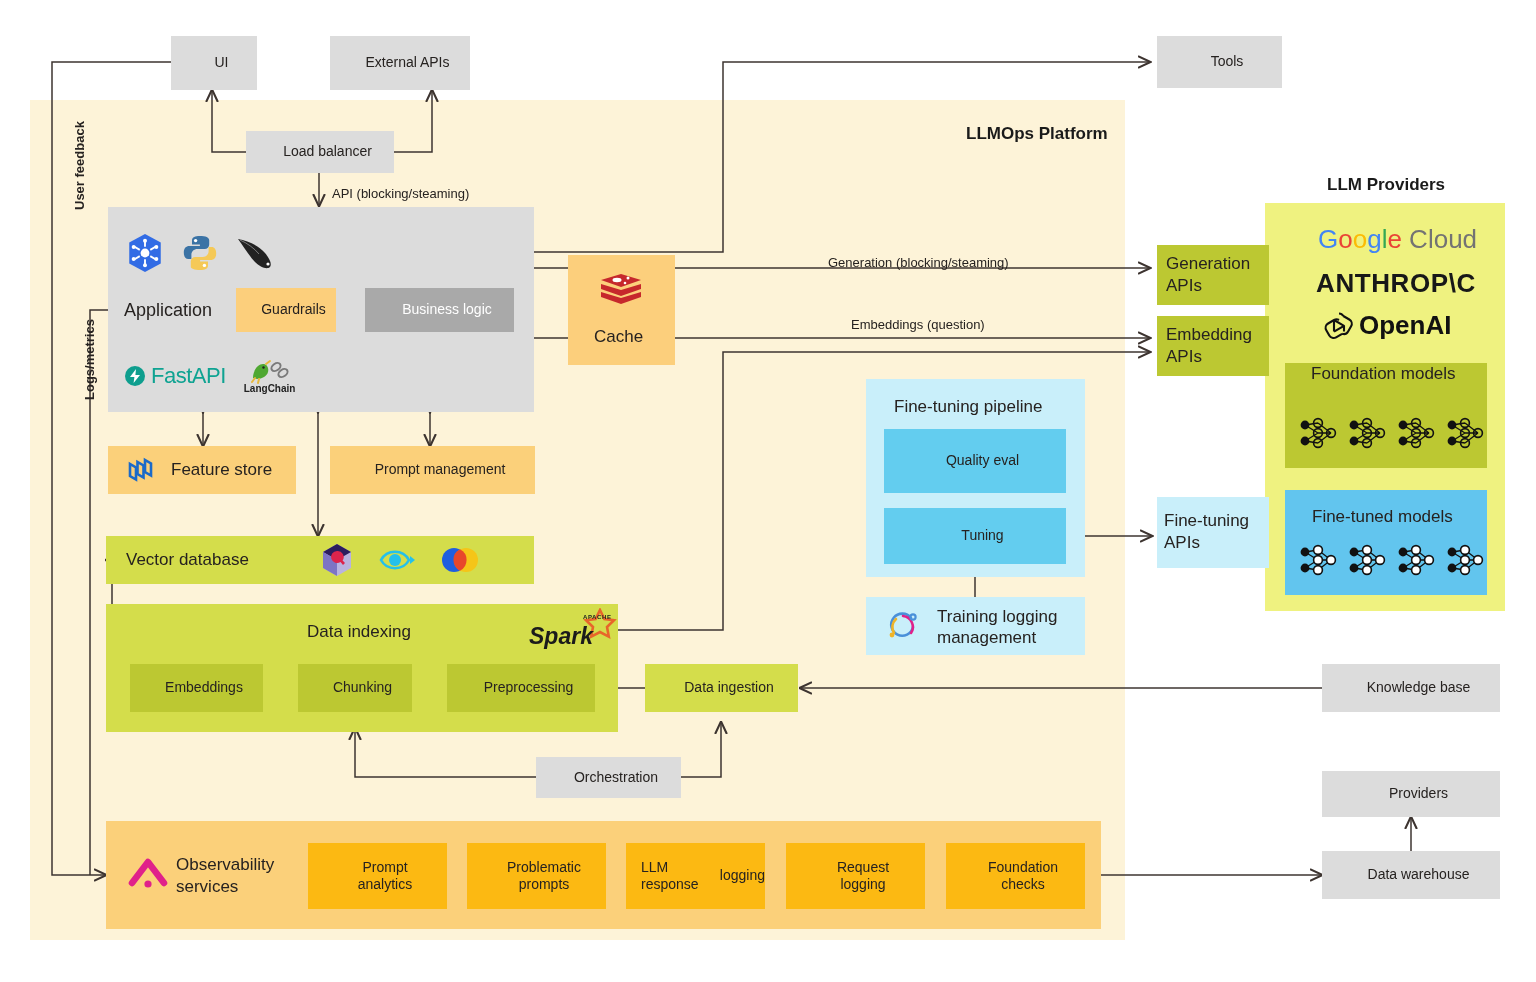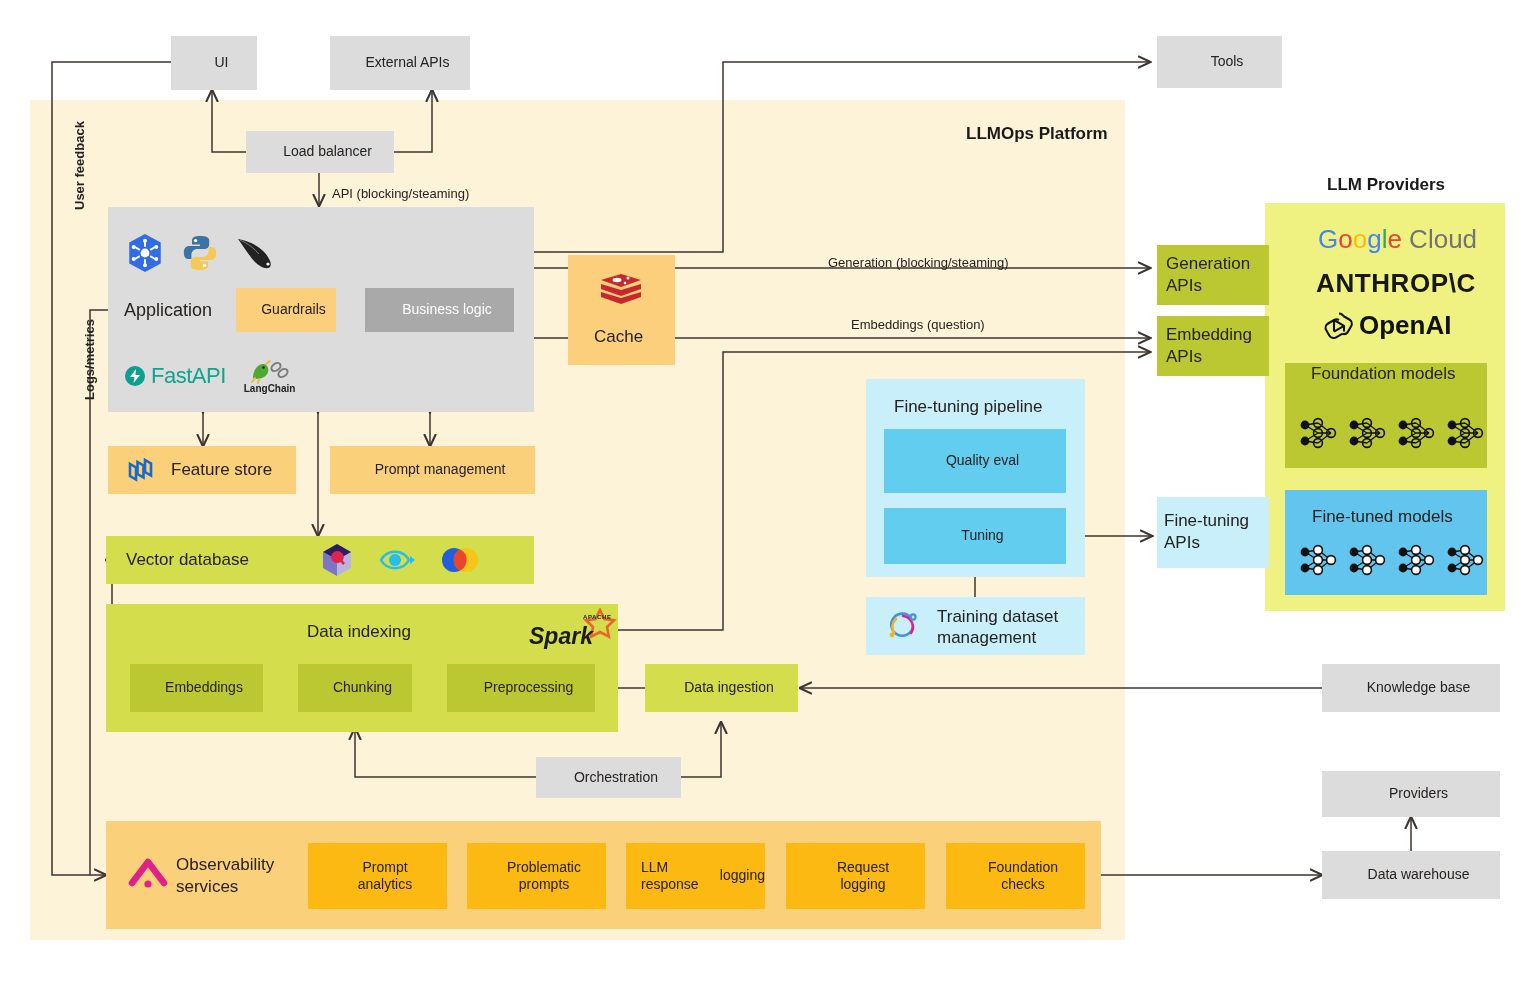--- a/index.html
+++ b/index.html
@@ -308,21 +308,21 @@
   <div class="box cyan-m" style="left:884px; top:508px; width:182px; height:56px;">Tuning</div>
 
   <div class="box cyan-l" style="left:866px; top:597px; width:219px; height:58px;"></div>
   <svg width="38" height="38" viewBox="0 0 38 38" style="position:absolute; left:884px; top:607px; z-index:6;">
     <path d="M27 11 A11 11 0 1 0 29 20" fill="none" stroke="#4a90d9" stroke-width="2.6" stroke-linecap="round"></path>
     <path d="M19 9 A11 11 0 0 1 27 26" fill="none" stroke="#e0218a" stroke-width="2.6" stroke-linecap="round"></path>
     <path d="M10 26 A11 11 0 0 1 12 12" fill="none" stroke="#f0b429" stroke-width="2.6" stroke-linecap="round"></path>
     <circle cx="29" cy="10" r="2.6" fill="none" stroke="#4a90d9" stroke-width="2.2"></circle>
     <circle cx="8" cy="28" r="2.4" fill="#f0b429"></circle>
   </svg>
-  <div class="inner-label" style="left:937px; top:607px;">Training dataset</div>
+  <div class="inner-label" style="left:937px; top:607px;">Training logging</div>
   <div class="inner-label" style="left:937px; top:628px;">management</div>
 
   <div class="box olive-d" style="left:1157px; top:245px; width:112px; height:60px;"></div>
   <div class="inner-label" style="left:1166px; top:254px;">Generation</div>
   <div class="inner-label" style="left:1166px; top:276px;">APIs</div>
 
   <div class="box olive-d" style="left:1157px; top:316px; width:112px; height:60px;"></div>
   <div class="inner-label" style="left:1166px; top:325px;">Embedding</div>
   <div class="inner-label" style="left:1166px; top:347px;">APIs</div>
 

